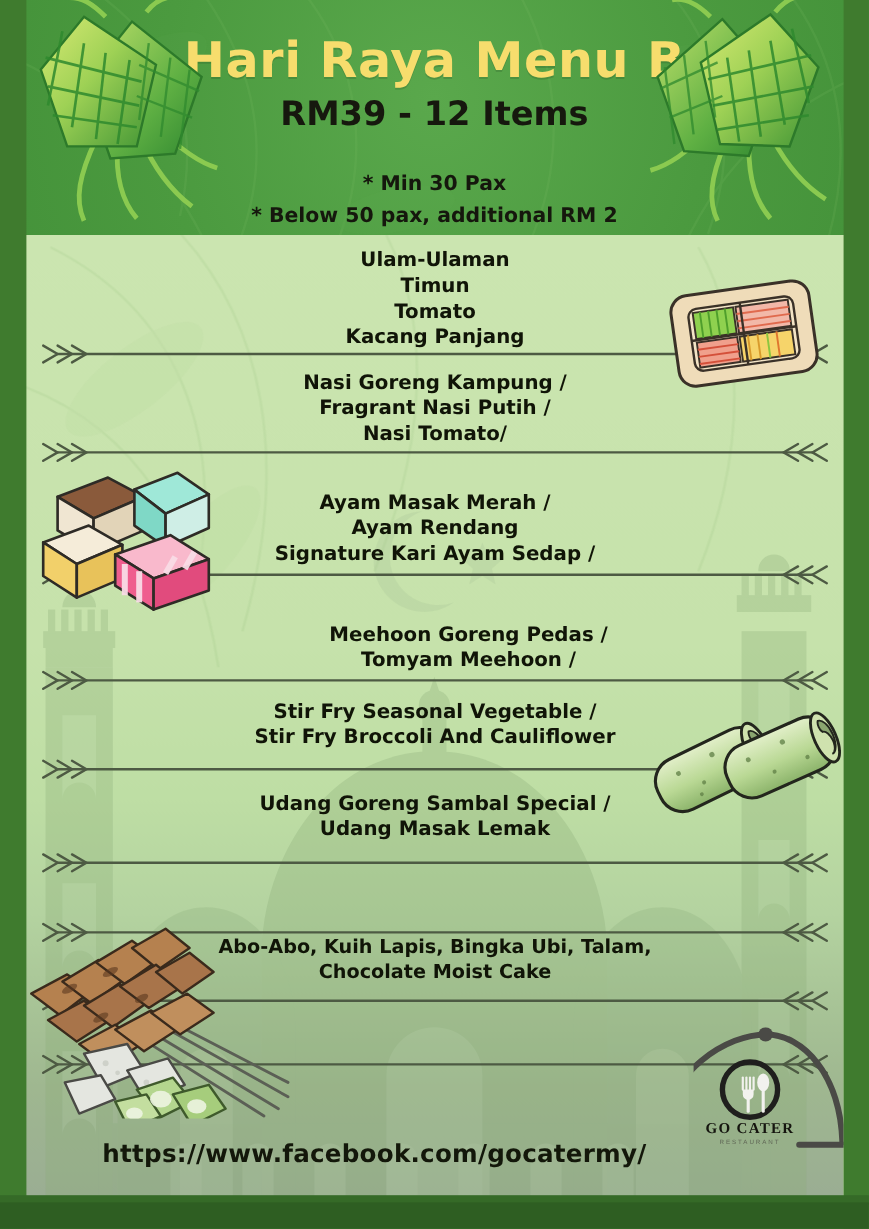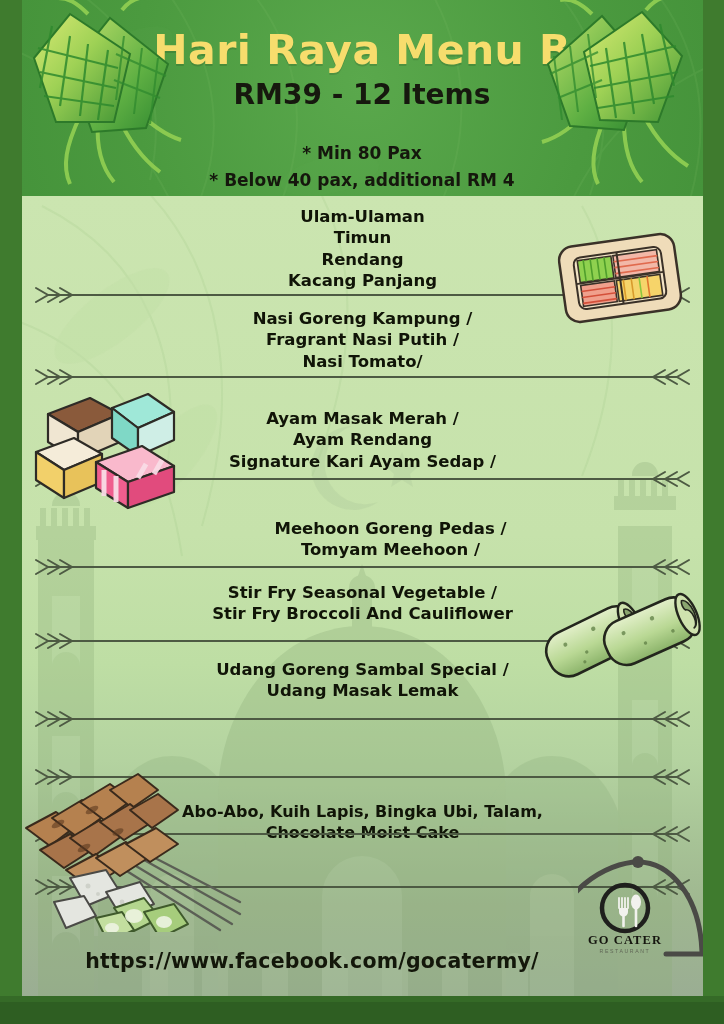--- a/index.html
+++ b/index.html
@@ -142,22 +142,22 @@
     <g fill="#6fb85c" opacity=".5">
       <ellipse cx="120" cy="60" rx="58" ry="22" transform="rotate(-28 120 60)"></ellipse>
       <ellipse cx="612" cy="70" rx="60" ry="24" transform="rotate(24 612 70)"></ellipse>
       <ellipse cx="330" cy="175" rx="50" ry="18" transform="rotate(-12 330 175)"></ellipse>
     </g>
   </svg>
 
   <div class="header">
     <div class="title">Hari Raya Menu B</div>
     <div class="subtitle">RM39 - 12 Items</div>
-    <div class="note1">* Min 80 Pax</div>
-    <div class="note2">* Below 40 pax, additional RM 4</div>
+    <div class="note1">* Min 30 Pax</div>
+    <div class="note2">* Below 50 pax, additional RM 2</div>
   </div>
 
   <svg class="ketupat left" viewBox="0 0 170 190">
     <defs>
       <linearGradient id="kgA" x1="0" y1="0" x2="1" y2="1">
         <stop offset="0%" stop-color="#d9ea74"></stop>
           <stop offset="45%" stop-color="#9ed155"></stop>
         <stop offset="100%" stop-color="#3f9434"></stop>
       </linearGradient>
       <linearGradient id="kgB" x1="0" y1="0" x2="1" y2="1">
@@ -306,21 +306,21 @@
       <g fill="#a9c597" opacity=".85">
         <path d="M330 230 a42 42 0 1 0 26 76 a34 34 0 1 1 -26 -76 z"></path>
         <path d="M380 256 l5 12 l13 1 l-10 9 l3 13 l-11 -7 l-11 7 l3 -13 l-10 -9 l13 -1 z"></path>
       </g>
     </svg>
 
     <div class="rows">
 
       <div class="menu-text s18" style="top:10px;">Ulam-Ulaman
 Timun
-Rendang
+Tomato
 Kacang Panjang</div>
       <svg class="divider" style="top:88px;" viewBox="0 0 681 22">
         <g stroke="#4d5a43" stroke-width="2" fill="none" stroke-linecap="round">
           <line x1="26" y1="11" x2="655" y2="11"></line>
           <path d="M14 4 L26 11 L14 18"></path>
             <path d="M26 4 L38 11 L26 18"></path>
             <path d="M38 4 L50 11 L38 18"></path>
           <path d="M667 4 L655 11 L667 18"></path>
             <path d="M655 4 L643 11 L655 18"></path>
             <path d="M643 4 L631 11 L643 18"></path>
@@ -404,21 +404,21 @@
           <line x1="26" y1="11" x2="655" y2="11"></line>
           <path d="M14 4 L26 11 L14 18"></path>
             <path d="M26 4 L38 11 L26 18"></path>
             <path d="M38 4 L50 11 L38 18"></path>
           <path d="M667 4 L655 11 L667 18"></path>
             <path d="M655 4 L643 11 L655 18"></path>
             <path d="M643 4 L631 11 L643 18"></path>
         </g>
       </svg>
 
-      <div class="menu-text s17" style="top:606px;">Abo-Abo, Kuih Lapis, Bingka Ubi, Talam,
+      <div class="menu-text s17" style="top:583px;">Abo-Abo, Kuih Lapis, Bingka Ubi, Talam,
 Chocolate Moist Cake</div>
       <svg class="divider" style="top:627px;" viewBox="0 0 681 22">
         <g stroke="#4d5a43" stroke-width="2" fill="none" stroke-linecap="round">
           <line x1="26" y1="11" x2="655" y2="11"></line>
           <path d="M14 4 L26 11 L14 18"></path>
             <path d="M26 4 L38 11 L26 18"></path>
             <path d="M38 4 L50 11 L38 18"></path>
           <path d="M667 4 L655 11 L667 18"></path>
             <path d="M655 4 L643 11 L655 18"></path>
             <path d="M643 4 L631 11 L643 18"></path>

